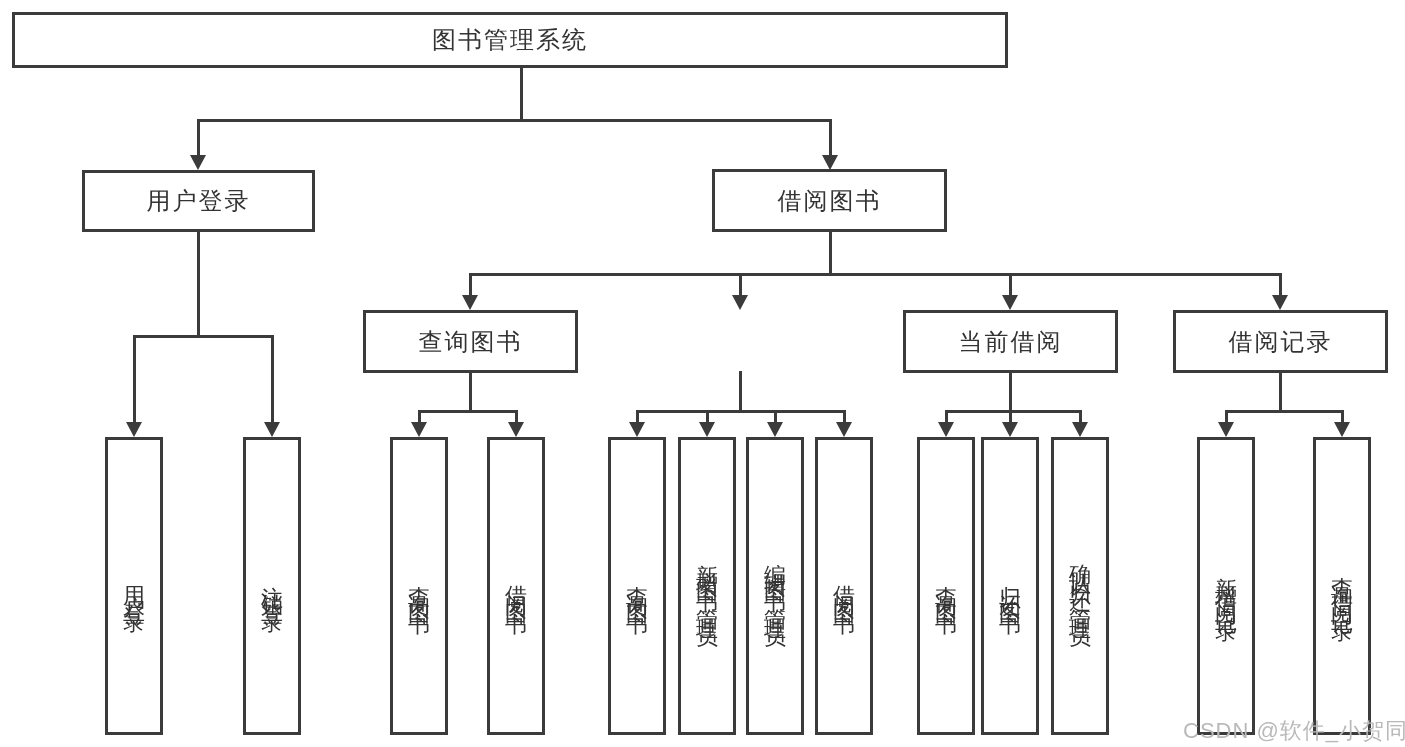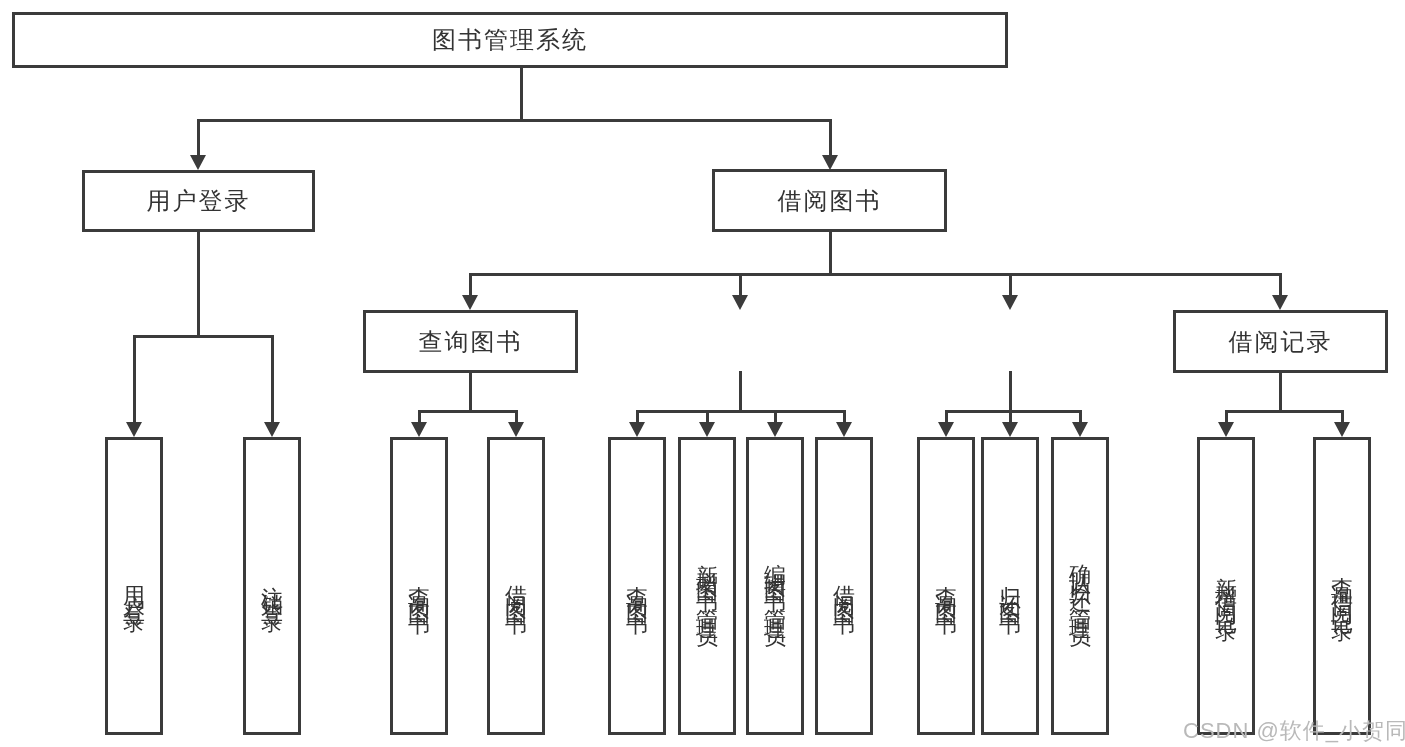--- a/index.html
+++ b/index.html
@@ -73,20 +73,23 @@
 
   <div class="box hbox" style="left:82px;top:170px;width:233px;height:62px">
     <span>用户登录</span>
   </div>
   <div class="box hbox" style="left:712px;top:169px;width:235px;height:63px">
     <span>借阅图书</span>
   </div>
 
   <div class="box hbox" style="left:363px;top:310px;width:215px;height:63px">
     <span>查询图书</span>
+  </div>
+  <div class="box hbox" style="left:903px;top:310px;width:215px;height:63px">
+    <span>当前借阅</span>
   </div>
   <div class="box hbox" style="left:1173px;top:310px;width:215px;height:63px">
     <span>借阅记录</span>
   </div>
 
   <div class="box vbox" style="left:105px;top:437px;width:58px;height:298px">
     <span>用户登录</span>
   </div>
   <div class="box vbox" style="left:243px;top:437px;width:58px;height:298px">
     <span>注销登录</span>

